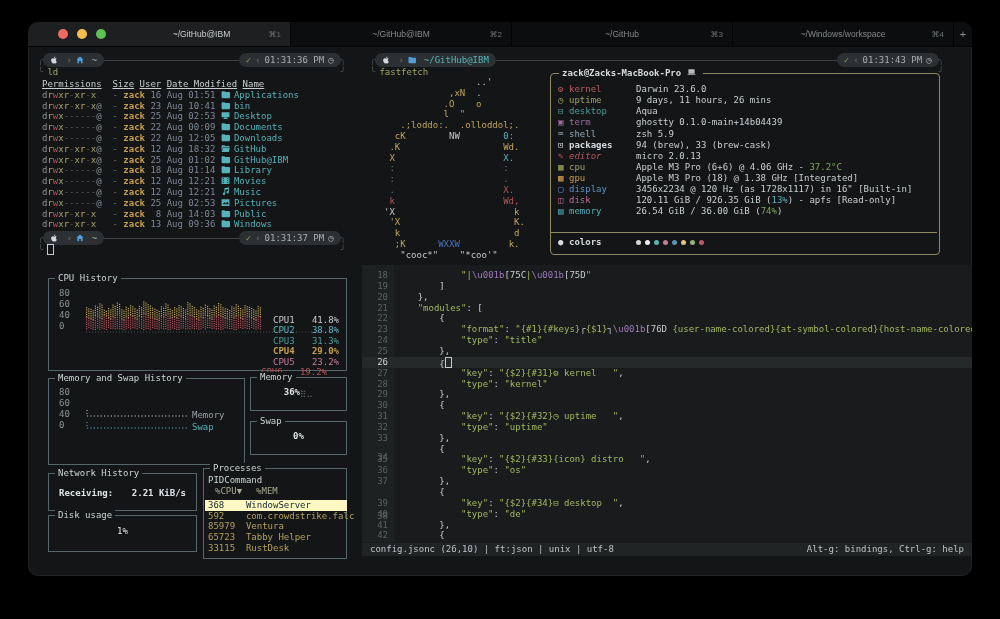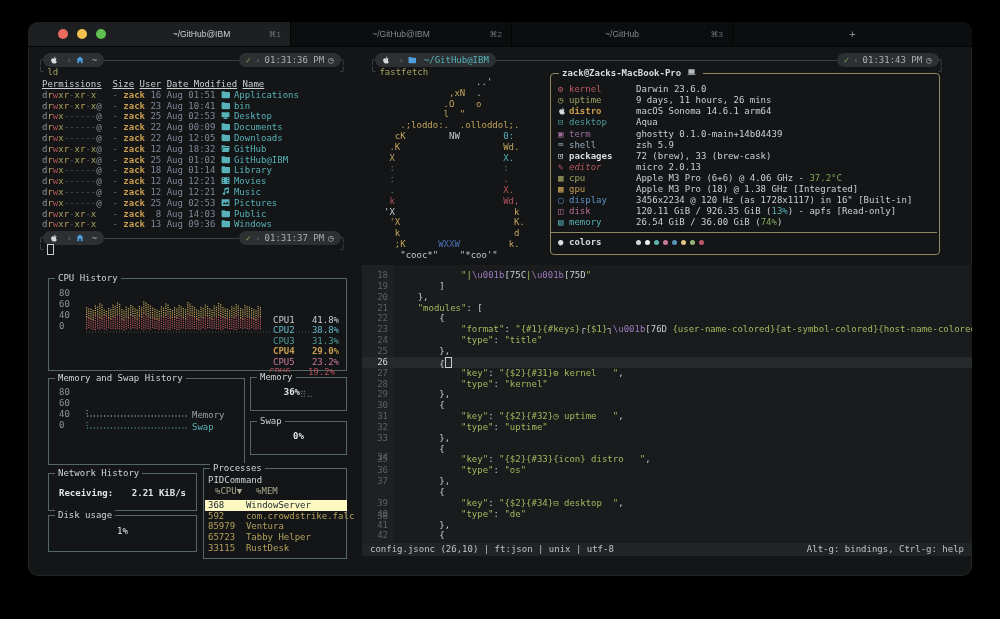--- a/index.html
+++ b/index.html
@@ -75,20 +75,24 @@
         </div>
       </div>
       <div class="tab rest">
         <span>~/GitHub@IBM</span>
         <span class="key">⌘2</span>
       </div>
       <div class="tab rest">
         <span>~/GitHub</span>
         <span class="key">⌘3</span>
       </div>
+      <div class="tab rest">
+        <span>~/Windows/workspace</span>
+        <span class="key">⌘4</span>
+      </div>
       <div id="plus">+</div>
     </div>
   <div id="content" style="position:absolute;left:0;top:25px;width:944px;height:529px">
       <div class="pline mono abs" style="left:10px;top:6px;width:308px">
         <span class="corner">╭</span>
         <div class="pill">
           <svg class="icn" width="8" height="8" viewBox="0 0 16 16" fill="#d6dadc">
             <path d="M11.7 8.5c0-1.8 1.5-2.6 1.5-2.7-.8-1.2-2.1-1.4-2.5-1.4-1.1-.1-2.1.6-2.6.6-.5 0-1.4-.6-2.3-.6-1.2 0-2.3.7-2.9 1.8-1.2 2.1-.3 5.3.9 7 .6.9 1.3 1.8 2.2 1.8.9 0 1.2-.6 2.3-.6 1.1 0 1.4.6 2.3.6.9 0 1.5-.9 2.1-1.7.7-1 .9-1.9.9-2-.1 0-1.9-.8-1.9-2.8zM9.9 3.3c.5-.6.8-1.4.7-2.3-.7 0-1.5.5-2 1.1-.4.5-.8 1.3-.7 2.1.8.1 1.6-.4 2-1z"></path>
           </svg>
           <span class="dim">›</span>
@@ -224,45 +228,38 @@
             <span class="ffic"><span style="color:#bb5a62">⚙</span></span>
             <span class="fflabel" style="color:#bb5a62">kernel</span>
             <span class="ffval">Darwin 23.6.0</span>
           </div>
           <div class="ffrow">
             <span class="ffic"><span style="color:#a3a360">◷</span></span>
             <span class="fflabel" style="color:#a3a360">uptime</span>
             <span class="ffval">9 days, 11 hours, 26 mins</span>
           </div>
           <div class="ffrow">
-            <span class="ffic"><svg class="icn" width="8" height="8" viewBox="0 0 16 16" fill="#d6dadc">
-                <path d="M11.7 8.5c0-1.8 1.5-2.6 1.5-2.7-.8-1.2-2.1-1.4-2.5-1.4-1.1-.1-2.1.6-2.6.6-.5 0-1.4-.6-2.3-.6-1.2 0-2.3.7-2.9 1.8-1.2 2.1-.3 5.3.9 7 .6.9 1.3 1.8 2.2 1.8.9 0 1.2-.6 2.3-.6 1.1 0 1.4.6 2.3.6.9 0 1.5-.9 2.1-1.7.7-1 .9-1.9.9-2-.1 0-1.9-.8-1.9-2.8zM9.9 3.3c.5-.6.8-1.4.7-2.3-.7 0-1.5.5-2 1.1-.4.5-.8 1.3-.7 2.1.8.1 1.6-.4 2-1z"></path>
-              </svg></span>
-            <span class="fflabel" style="font-weight:bold;color:#c89d4e">distro</span>
-            <span class="ffval">macOS Sonoma 14.6.1 arm64</span>
-          </div>
-          <div class="ffrow">
             <span class="ffic"><span style="color:#4f9a9a">⊟</span></span>
             <span class="fflabel" style="color:#4f9a9a">desktop</span>
             <span class="ffval">Aqua</span>
           </div>
           <div class="ffrow">
             <span class="ffic"><span style="color:#9d6b9d">▣</span></span>
             <span class="fflabel" style="color:#9d6b9d">term</span>
             <span class="ffval">ghostty 0.1.0-main+14b04439</span>
           </div>
           <div class="ffrow">
             <span class="ffic"><span style="color:#93aabb">⌨</span></span>
             <span class="fflabel" style="color:#93aabb">shell</span>
             <span class="ffval">zsh 5.9</span>
           </div>
           <div class="ffrow">
             <span class="ffic"><span style="color:#d8dcde">⊡</span></span>
             <span class="fflabel" style="font-weight:bold;color:#d8dcde">packages</span>
-            <span class="ffval">72 (brew), 33 (brew-cask)</span>
+            <span class="ffval">94 (brew), 33 (brew-cask)</span>
           </div>
           <div class="ffrow">
             <span class="ffic"><span style="color:#b5555c">✎</span></span>
             <span class="fflabel" style="font-style:italic;color:#b5555c">editor</span>
             <span class="ffval">micro 2.0.13</span>
           </div>
           <div class="ffrow">
             <span class="ffic"><span style="color:#a3a360">▦</span></span>
             <span class="fflabel" style="color:#a3a360">cpu</span>
             <span class="ffval">Apple M3 Pro (6+6) @ 4.06 GHz - <span style="color:#7fa857">37.2°C</span></span>
@@ -1197,21 +1194,21 @@
           <span>31.3%</span>
         </div>
         <div class="abs" style="left:224px;top:67.2px;width:66px;display:flex;justify-content:space-between;color:#c89d4e;font-weight:bold">
           <span>CPU4</span>
           <span>29.0%</span>
         </div>
         <div class="abs" style="left:224px;top:77.6px;width:66px;display:flex;justify-content:space-between;color:#c87a9a;">
           <span>CPU5</span>
           <span>23.2%</span>
         </div>
-        <div class="abs" style="left:220px;top:88px;width:66px;display:flex;justify-content:space-between;color:#b5525a;text-align:center;">
+        <div class="abs" style="left:212px;top:88px;width:66px;display:flex;justify-content:space-between;color:#b5525a;text-align:center;">
           <span>CPU6</span>
           <span>19.2%</span>
         </div>
       </div>
       <div class="box mono" style="left:20px;top:331px;width:195px;height:85px">
         <span class="boxtitle">Memory and Swap History</span>
         <span class="axis abs" style="left:10px;top:8px">80</span>
         <span class="axis abs" style="left:10px;top:19px">60</span>
         <span class="axis abs" style="left:10px;top:30px">40</span>
         <span class="axis abs" style="left:10px;top:41px">0</span>

